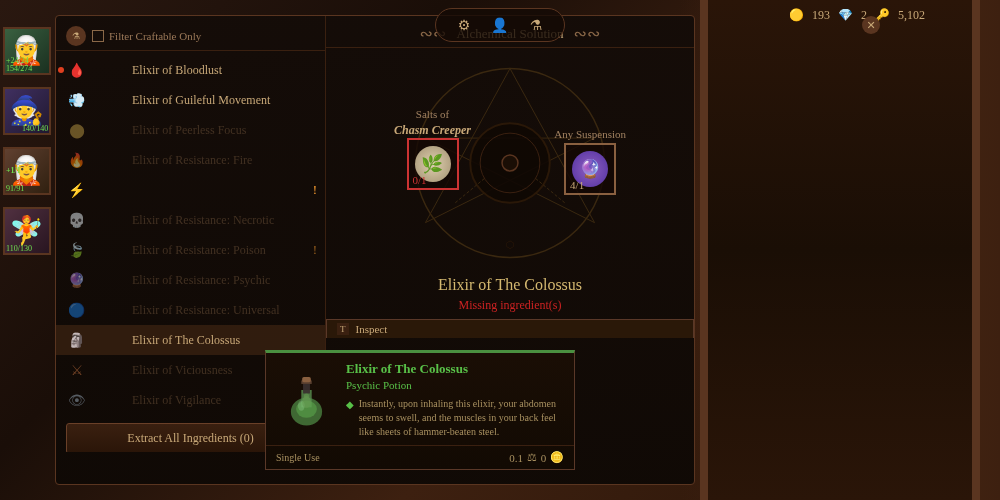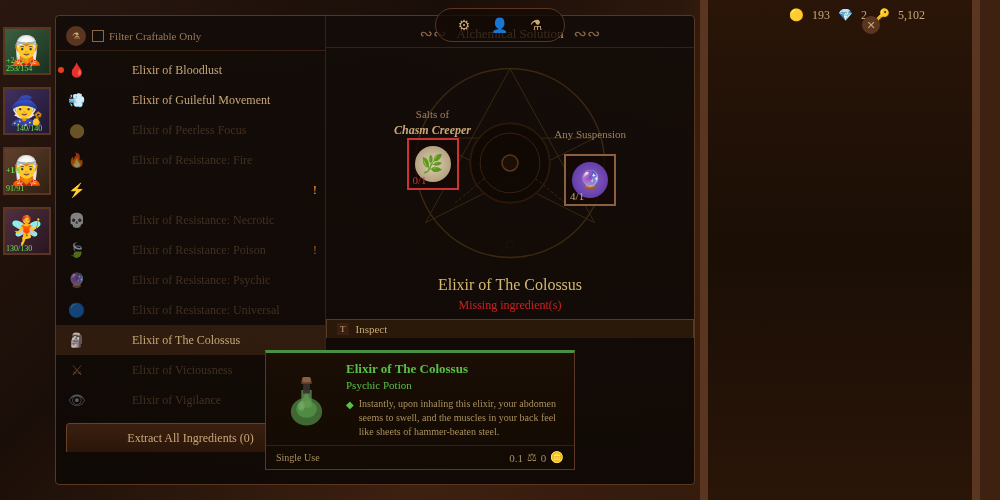--- a/index.html
+++ b/index.html
@@ -520,37 +520,37 @@
   <span style="color:#e0c0a0;">🔑</span>
   <span>5,102</span>
   <div class="close-btn">✕</div>
 </div>
 
 <div class="char-panel">
   <div style="height:10px;"></div>
   <div class="char-avatar" style="background:linear-gradient(135deg,#3a6040,#1a3020);">
     <div style="font-size:28px;text-align:center;line-height:44px;">🧝</div>
     <div class="char-stat stat-green" style="position:absolute;bottom:8px;left:1px;font-size:8px;color:#70e050;">+24/24</div>
-    <div class="char-stat stat-green" style="position:absolute;bottom:0px;left:1px;font-size:8px;color:#70e050;">253/154</div>
+    <div class="char-stat stat-green" style="position:absolute;bottom:0px;left:1px;font-size:8px;color:#70e050;">154/274</div>
   </div>
   <div style="height:8px;"></div>
   <div class="char-avatar" style="background:linear-gradient(135deg,#403060,#201830);">
     <div style="font-size:28px;text-align:center;line-height:44px;">🧙</div>
-    <div class="char-stat stat-green" style="position:absolute;bottom:0px;left:11px;font-size:8px;color:#70e050;">140/140</div>
+    <div class="char-stat stat-green" style="position:absolute;bottom:0px;left:17px;font-size:8px;color:#70e050;">140/140</div>
   </div>
   <div style="height:8px;"></div>
   <div class="char-avatar" style="background:linear-gradient(135deg,#604030,#302010);">
     <div style="font-size:28px;text-align:center;line-height:44px;">🧝</div>
     <div class="char-stat stat-green" style="position:absolute;bottom:18px;left:1px;font-size:8px;color:#70e050;font-weight:bold;">+1/1</div>
     <div class="char-stat stat-green" style="position:absolute;bottom:0px;left:1px;font-size:8px;color:#70e050;">91/91</div>
   </div>
   <div style="height:8px;"></div>
   <div class="char-avatar" style="background:linear-gradient(135deg,#503040,#281520);">
     <div style="font-size:28px;text-align:center;line-height:44px;">🧚</div>
-    <div class="char-stat stat-green" style="position:absolute;bottom:0px;left:1px;font-size:8px;color:#70e050;">130/130</div>
+    <div class="char-stat stat-green" style="position:absolute;bottom:0px;left:1px;font-size:8px;color:#70e050;">110/130</div>
   </div>
 </div>
 
 <div class="main-panel">
 
 
   <div class="content-area">
 
     <div class="item-list">
 
@@ -660,21 +660,21 @@
 
         <div class="ingredient-slot" style="left:68px; top:60px;">
           <div class="slot-label">Salts of</div>
           <div class="slot-label-bottom">Chasm Creeper</div>
           <div class="slot-box">
             <div class="ing-icon salt">🌿</div>
             <span class="slot-count">0/1</span>
           </div>
         </div>
 
-        <div class="ingredient-slot" style="right:68px; top:80px;gap:11px;">
+        <div class="ingredient-slot" style="right:68px; top:80px;">
           <div class="slot-label">Any Suspension</div>
           <div class="slot-box filled">
             <div class="ing-icon suspension">🔮</div>
             <span class="slot-count ok">4/1</span>
           </div>
         </div>
       </div>
 
       <div class="result-name">Elixir of The Colossus</div>
 

